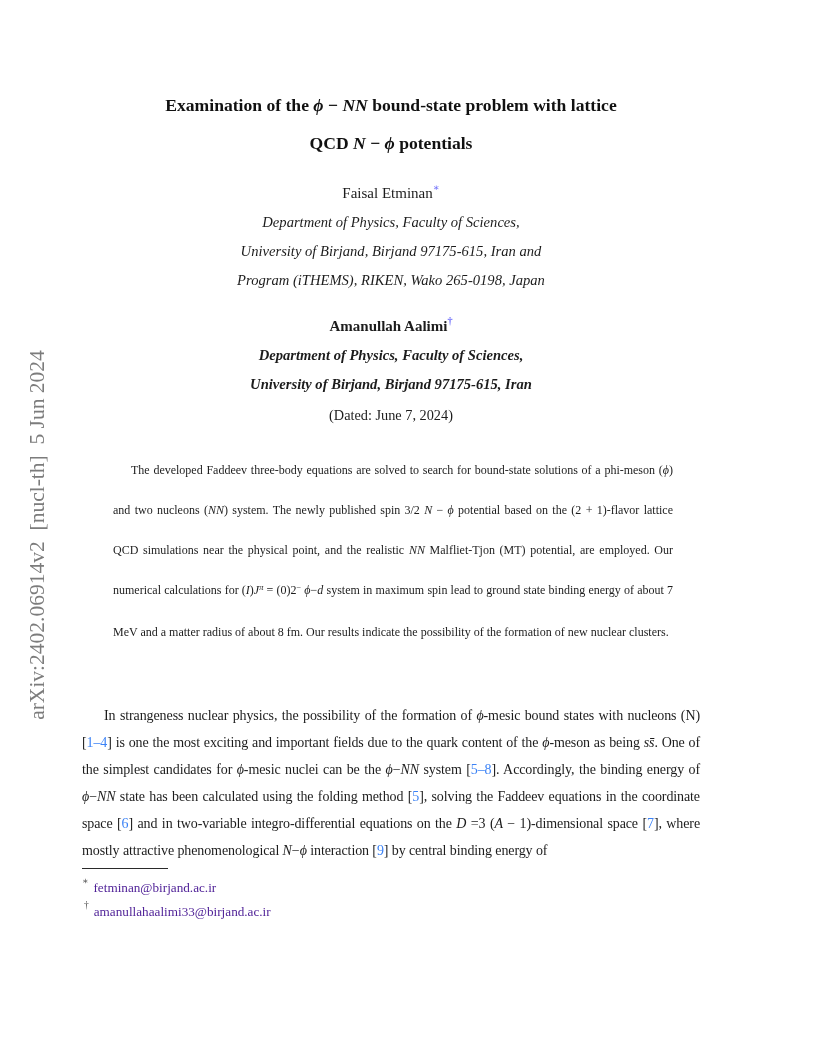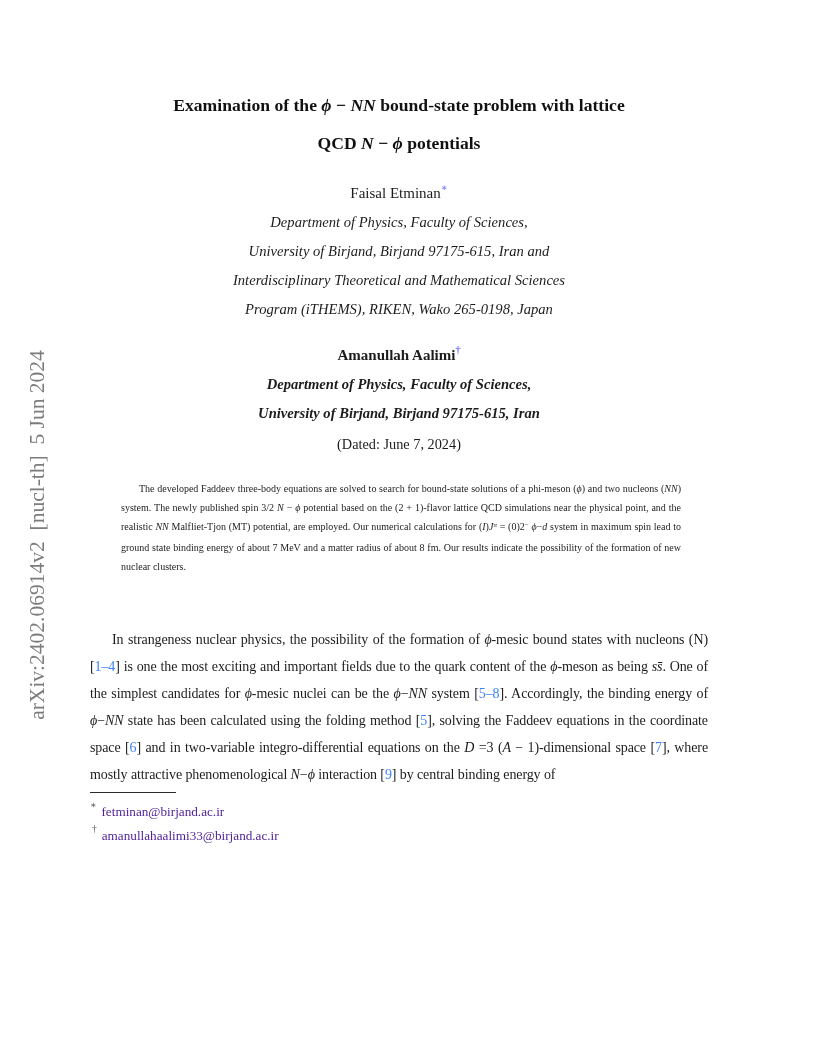--- a/index.html
+++ b/index.html
@@ -19,21 +19,21 @@
     width: 520px;
     text-align: center;
     transform: rotate(-90deg);
     color: #7c7c7c;
     font-size: 21.5px;
     line-height: 28px;
     white-space: pre;
   }
   .content {
     position: absolute;
-    left: 90px;
+    left: 82px;
     top: 86px;
     width: 618px;
   }
   .title {
     text-align: center;
     font-weight: bold;
     font-size: 17.6px;
     line-height: 38px;
     color: #111;
     margin: 0 0 12px 0;
@@ -61,22 +61,22 @@
   }
   .dated {
     text-align: center;
     font-size: 14.3px;
     line-height: 29px;
     margin-bottom: 20px;
   }
   .abstract {
     margin: 0 0 50px 31px;
     width: 560px;
-    font-size: 10px;
-    line-height: 19px;
+    font-size: 12px;
+    line-height: 40px;
     text-align: justify;
     text-indent: 18px;
   }
   .section-heading {
     margin: 0 0 26px 0;
     text-align: center;
     font-size: 14.6px;
     font-weight: bold;
     line-height: 20px;
     white-space: pre;
@@ -129,21 +129,20 @@
 
     <h1 class="title">
       <span class="title-line"><span>Examination of the </span><span class="mi">ϕ</span><span> − </span><span class="mi">NN</span><span> bound-state problem with lattice</span></span>
       <span class="title-line"><span>QCD </span><span class="mi">N</span><span> − </span><span class="mi">ϕ</span><span> potentials</span></span>
     </h1>
 
     <section class="author-block-1">
       <div class="author-name"><span>Faisal Etminan</span><sup class="marker">∗</sup></div>
       <div class="affil">Department of Physics, Faculty of Sciences,</div>
       <div class="affil">University of Birjand, Birjand 97175-615, Iran and</div>
-      <div class="affil">Interdisciplinary Theoretical and Mathematical Sciences</div>
       <div class="affil">Program (iTHEMS), RIKEN, Wako 265-0198, Japan</div>
     </section>
 
     <section class="author-block-2">
       <div class="author-name"><span>Amanullah Aalimi</span><sup class="marker">†</sup></div>
       <div class="affil">Department of Physics, Faculty of Sciences,</div>
       <div class="affil">University of Birjand, Birjand 97175-615, Iran</div>
     </section>
 
     <div class="dated">(Dated: June 7, 2024)</div>

